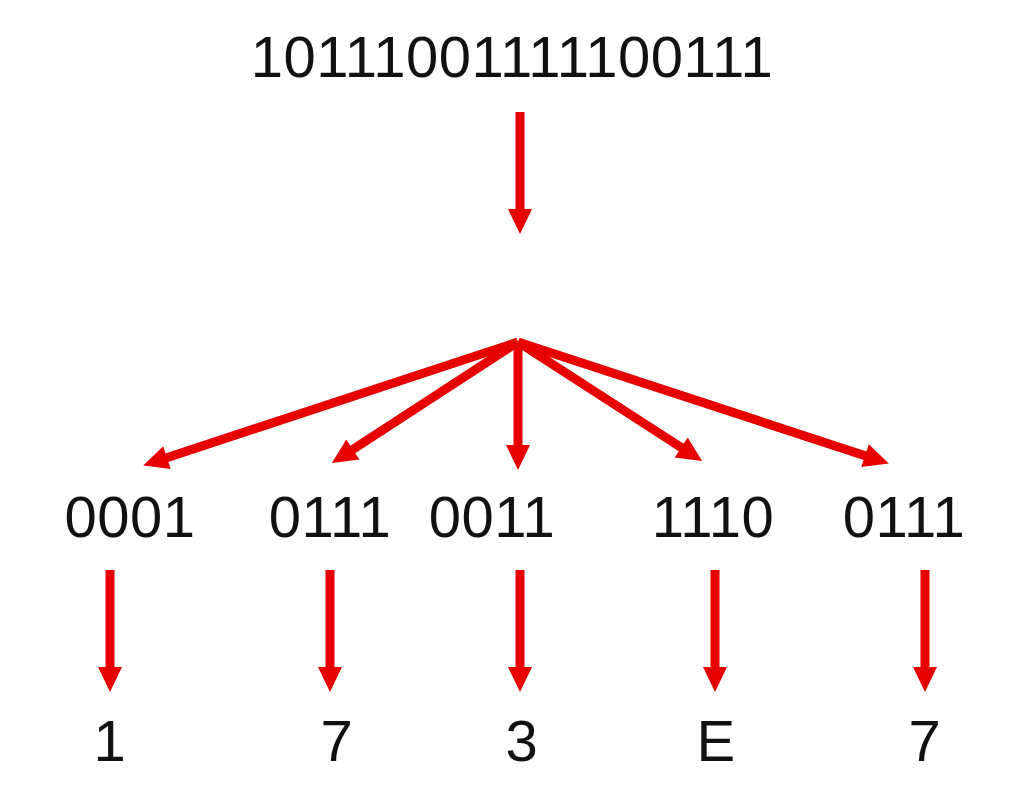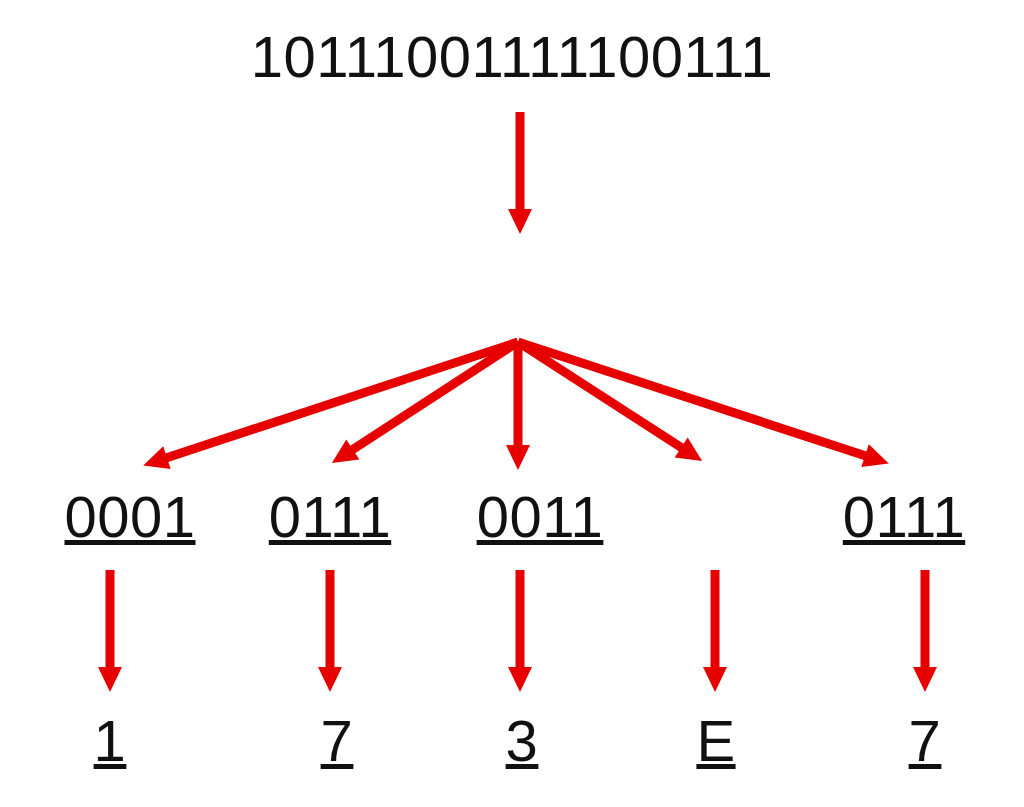--- a/index.html
+++ b/index.html
@@ -20,21 +20,21 @@
     font-size: 58px;
     line-height: 1;
     white-space: nowrap;
     letter-spacing: 0.5px;
   }
   .center {
     left: 0;
     width: 100%;
     text-align: center;
   }
-  .at { transform: translateX(-50%); text-decoration: underline; }
+  .at { transform: translateX(-50%); }
   .pad { color: var(--accent, #e60000); }
   svg.arrows {
     position: absolute;
     left: 0; top: 0;
     width: 100%; height: 100%;
   }
   .arrow {
     stroke: var(--accent, #e60000);
     stroke-width: 9;
     fill: none;
@@ -66,21 +66,22 @@
     <line class="arrow" x1="520" y1="570" x2="520" y2="668" marker-end="url(#ah)"></line>
     <line class="arrow" x1="715" y1="570" x2="715" y2="668" marker-end="url(#ah)"></line>
     <line class="arrow" x1="925" y1="570" x2="925" y2="668" marker-end="url(#ah)"></line>
   </svg>
 
   <div class="txt center" style="top:28px">10111001111100111</div>
 
 
   <div class="txt at" style="top:488px; left:130px">0001</div>
   <div class="txt at" style="top:488px; left:330px">0111</div>
-  <div class="txt at" style="top:488px; left:540px">0011</div>
+  <div class="txt at" style="top:488px; left:492px">0011</div>
+  <div class="txt at" style="top:488px; left:713px">1110</div>
   <div class="txt at" style="top:488px; left:904px">0111</div>
 
   <div class="txt at" style="top:712px; left:110px">1</div>
   <div class="txt at" style="top:712px; left:337px">7</div>
   <div class="txt at" style="top:712px; left:522px">3</div>
   <div class="txt at" style="top:712px; left:716px">E</div>
   <div class="txt at" style="top:712px; left:925px">7</div>
 
 </div>
 

